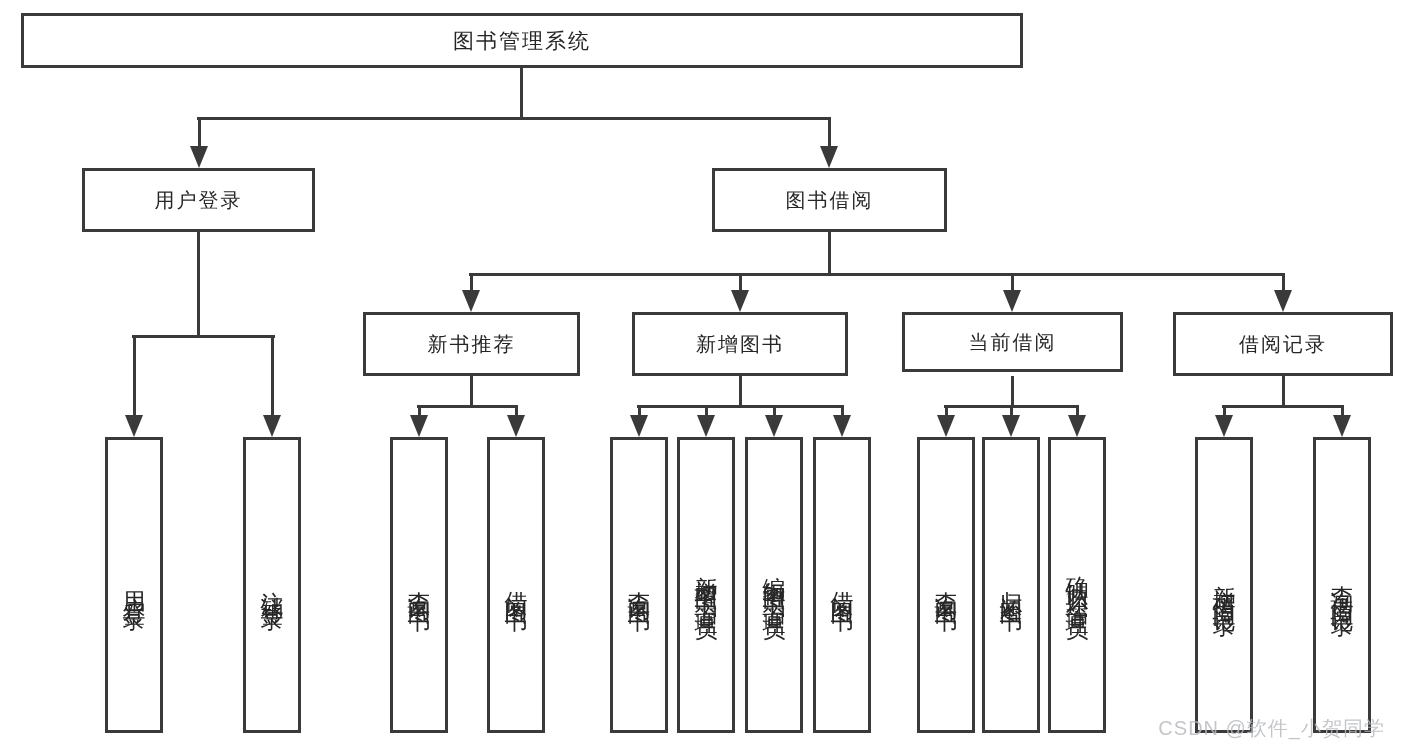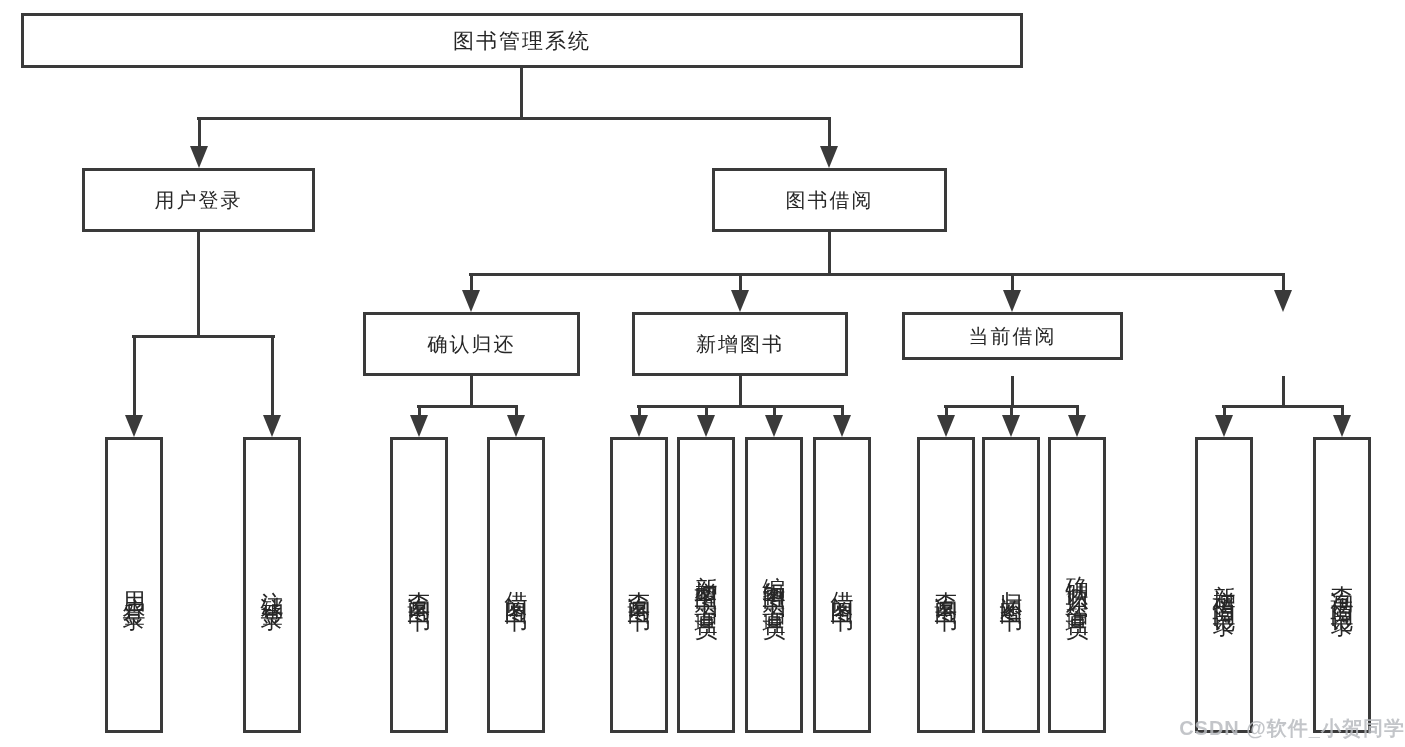--- a/index.html
+++ b/index.html
@@ -25,24 +25,23 @@
     font-size:23px;letter-spacing:6px;line-height:1;
   }
   .h{position:absolute;height:3px;background:var(--line);}
   .v{position:absolute;width:3px;background:var(--line);}
   .a{
     position:absolute;width:0;height:0;
     border-left:9px solid transparent;border-right:9px solid transparent;
     border-top:22px solid var(--line);
   }
   .watermark{
-    position:absolute;right:0;bottom:5px;font-size:20px;
+    position:absolute;right:20px;bottom:5px;font-size:20px;
     color:var(--wm);opacity:.85;letter-spacing:1px;z-index:5;
     font-family:"Liberation Sans","DejaVu Sans",sans-serif;
-    font-weight:bold;
   }
 </style>
 </head>
 <body>
 
 <div id="canvas">
 
   <div class="v" style="left:520px;top:68px;height:52px"></div>
   <div class="h" style="left:197px;top:117px;width:634px"></div>
   <div class="v" style="left:198px;top:117px;height:33px"></div>
@@ -108,31 +107,34 @@
 
   <div class="node" style="left:82px;top:168px;width:233px;height:64px">
     <span>用户登录</span>
   </div>
 
   <div class="node" style="left:712px;top:168px;width:235px;height:64px">
     <span>图书借阅</span>
   </div>
 
   <div class="node" style="left:363px;top:312px;width:217px;height:64px">
-    <span>确认归还</span>
+    <span>新书推荐</span>
   </div>
 
   <div class="node" style="left:632px;top:312px;width:216px;height:64px">
     <span>新增图书</span>
   </div>
 
-  <div class="node" style="left:902px;top:312px;width:221px;height:48px">
+  <div class="node" style="left:902px;top:312px;width:221px;height:60px">
     <span>当前借阅</span>
   </div>
 
+  <div class="node" style="left:1173px;top:312px;width:220px;height:64px">
+    <span>借阅记录</span>
+  </div>
 
   <div class="node leaf" style="left:105px;top:437px;width:58px;height:296px">
     <span>用户登录</span>
   </div>
 
   <div class="node leaf" style="left:243px;top:437px;width:58px;height:296px">
     <span>注销登录</span>
   </div>
 
   <div class="node leaf" style="left:390px;top:437px;width:58px;height:296px">

